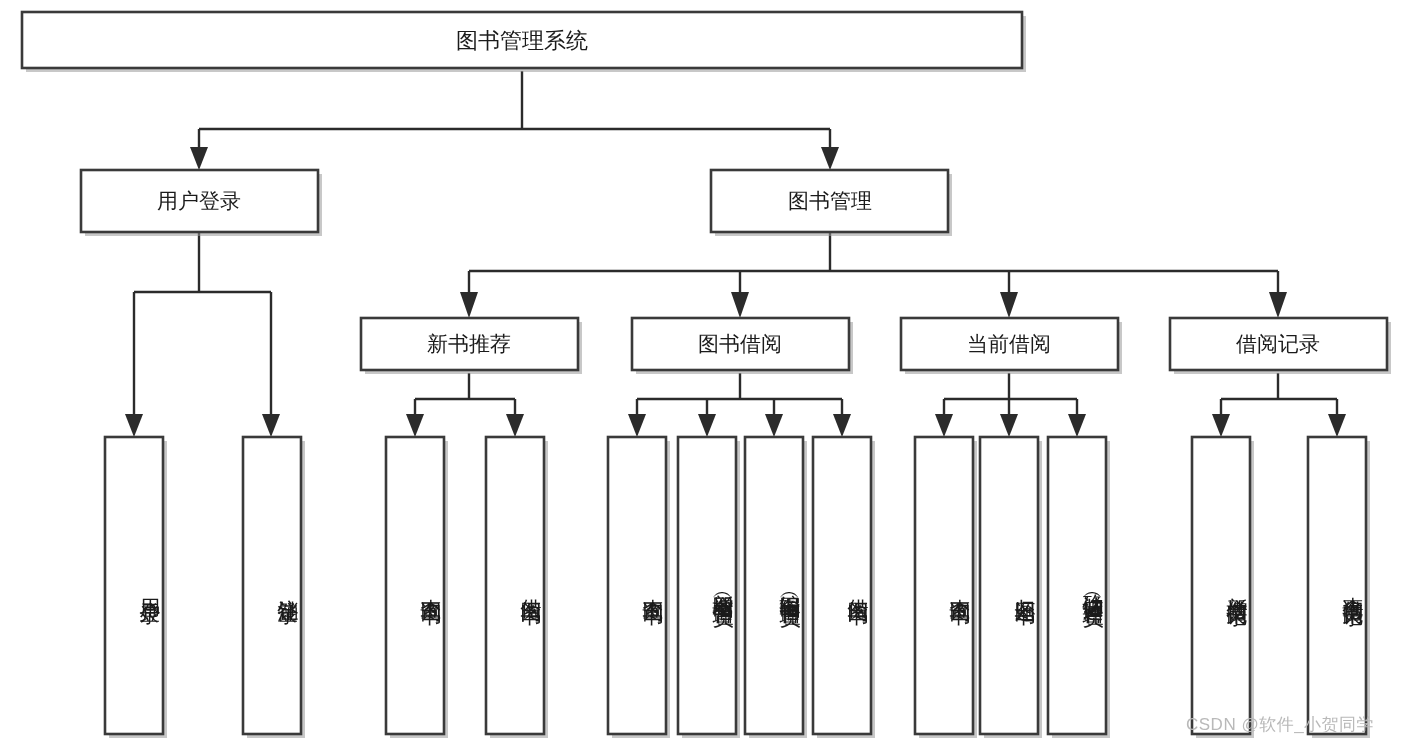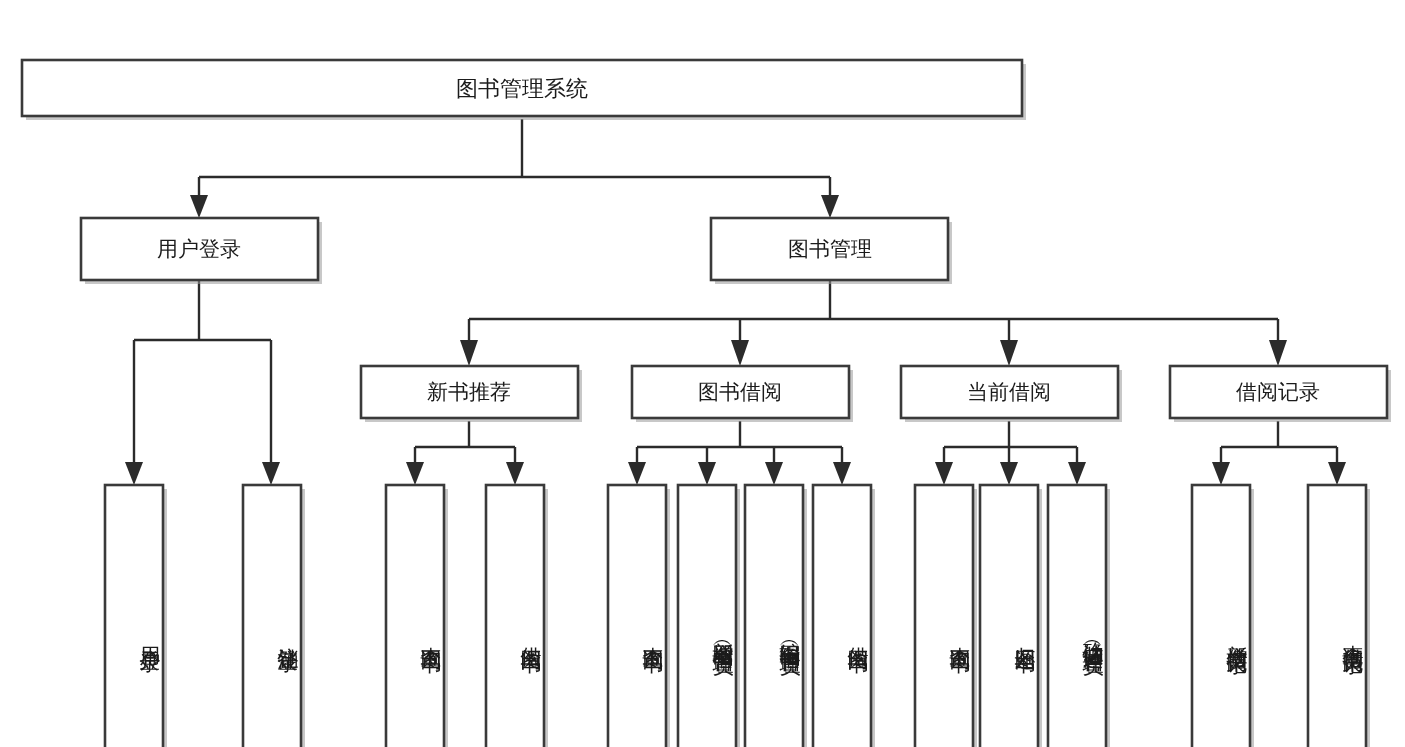--- a/index.html
+++ b/index.html
@@ -10,21 +10,20 @@
   body {
     width: 1405px;
     height: 747px;
     font-family: "Liberation Sans", sans-serif;
     overflow: hidden;
   }
   #diagram-root {
     position: relative;
     width: 1405px;
     height: 572px;
-    margin-top: 48px;
   }
   svg#tree-svg {
     position: absolute;
     left: 0;
     top: 0;
     width: 1405px;
     height: 747px;
     display: block;
   }
   .node-box {
@@ -276,14 +275,15 @@
   <div class="leaf-label" style="left:745px; top:437px; width:58px; height:297px;">编辑图书（管理员）</div>
   <div class="leaf-label" style="left:813px; top:437px; width:58px; height:297px;">借阅图书</div>
 
   <div class="leaf-label" style="left:915px; top:437px; width:58px; height:297px;">查询图书</div>
   <div class="leaf-label" style="left:980px; top:437px; width:58px; height:297px;">归还图书</div>
   <div class="leaf-label" style="left:1048px; top:437px; width:58px; height:297px;">确认归还（管理员）</div>
 
   <div class="leaf-label" style="left:1192px; top:437px; width:58px; height:297px;">新增借阅记录</div>
   <div class="leaf-label" style="left:1308px; top:437px; width:58px; height:297px;">查询借阅记录</div>
 
+  <div class="watermark">CSDN @软件_小贺同学</div>
 
 </div>
 
 </body></html>

